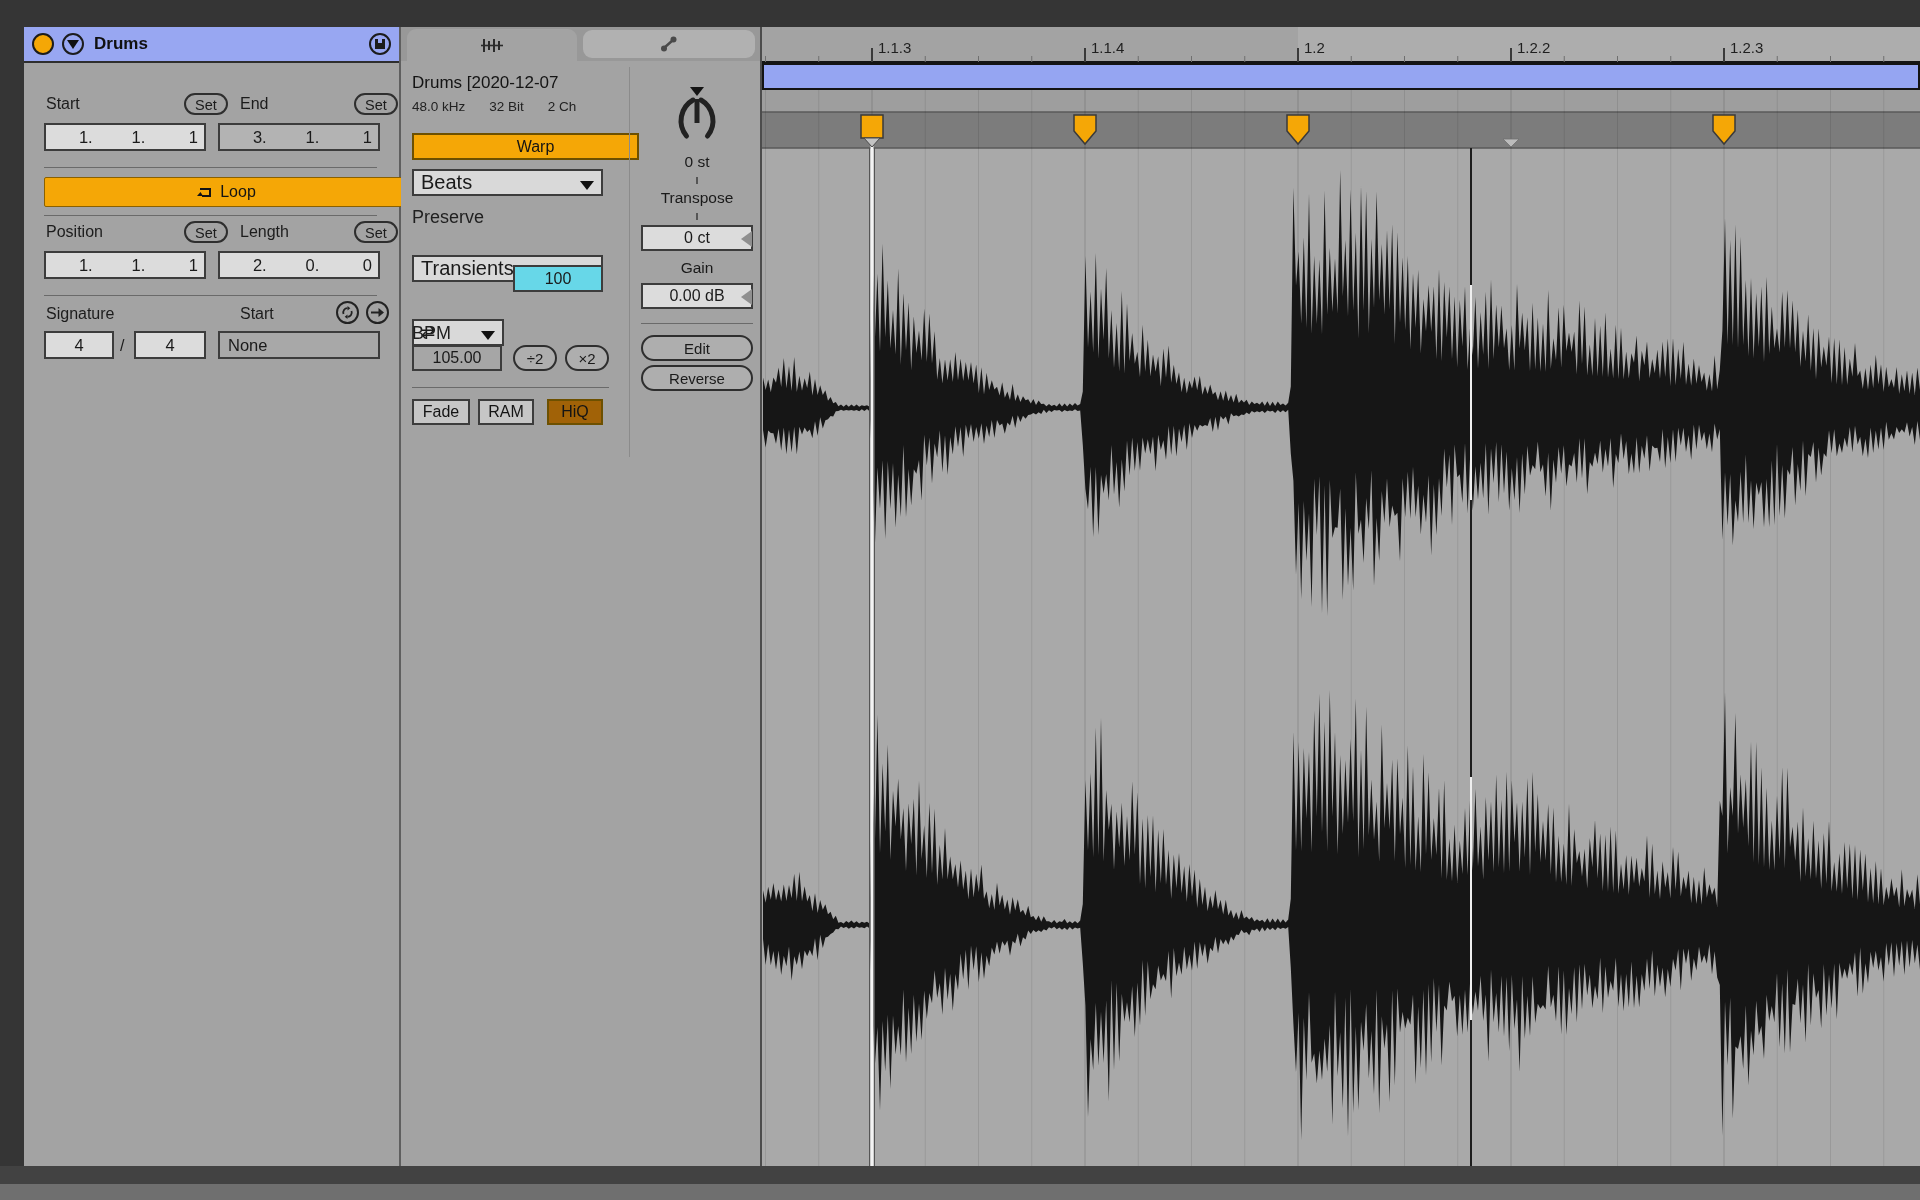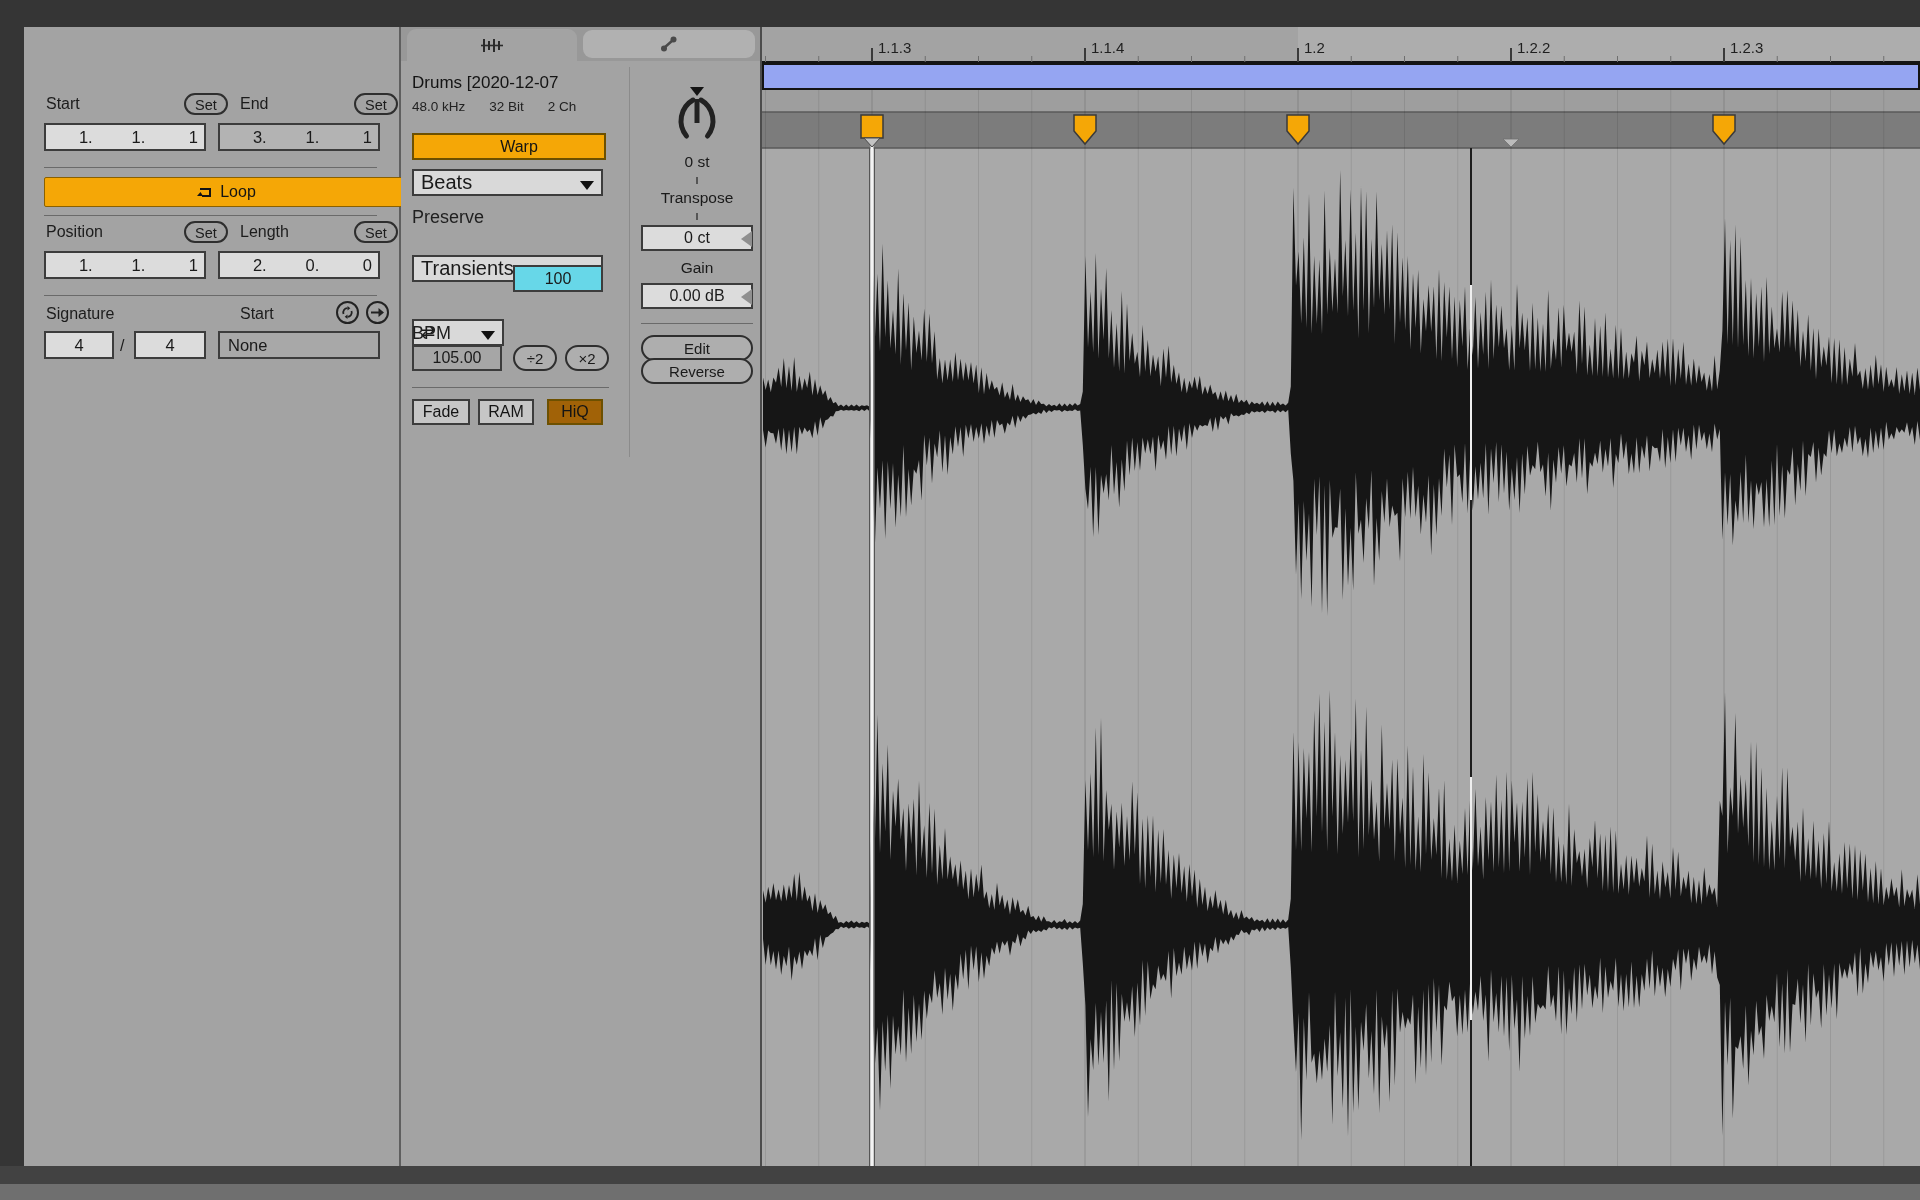--- a/index.html
+++ b/index.html
@@ -41,20 +41,30 @@
   #wave-wrap{position:absolute;left:762px;top:27px;width:1158px;height:1139px;}
   #bottom-dark{position:absolute;left:0;top:1166px;width:1920px;height:18px;background:#424242;}
   #bottom-gray{position:absolute;left:0;top:1184px;width:1920px;height:16px;background:#6f6f6f;}
 </style>
 </head>
 <body>
 
 <div id="stage">
 
   <div id="clip-panel" class="panel">
+    <div id="clip-titlebar">
+      <div class="clip-activator"></div>
+      <div class="launch-btn">
+        <div class="tri-down"></div>
+      </div>
+      <div class="clip-title">Drums</div>
+      <div class="save-btn">
+        <div class="floppy"></div>
+      </div>
+    </div>
 
     <div class="abs row-label" style="left:22px;top:68px;">Start</div>
     <div class="abs setpill" style="left:160px;top:66px;">Set</div>
     <div class="abs row-label" style="left:216px;top:68px;">End</div>
     <div class="abs setpill" style="left:330px;top:66px;">Set</div>
 
     <div class="abs field" style="left:20px;top:96px;width:162px;background:#dcdcdc;">
       <span class="seg">1.</span>
       <span class="seg">1.</span>
       <span class="seg">1</span>
@@ -144,21 +154,21 @@
       </div>
     </div>
 
     <div class="abs" style="left:11px;top:46px;width:216px;white-space:nowrap;overflow:hidden;font-size:17px;color:#141414;">Drums [2020-12-07</div>
     <div class="abs" style="left:11px;top:72px;font-size:13.5px;color:#222;display:flex;gap:24px;">
       <span>48.0 kHz</span>
       <span>32 Bit</span>
       <span>2 Ch</span>
     </div>
 
-    <div class="abs btn" style="left:11px;top:106px;width:194px;height:27px;background:#f5a706;border-color:#6d5000;padding-left:20px;">Warp</div>
+    <div class="abs btn" style="left:11px;top:106px;width:227px;height:27px;background:#f5a706;border-color:#6d5000;padding-left:20px;">Warp</div>
 
     <div class="abs dropdown" style="left:11px;top:142px;width:191px;">
       <span>Beats</span>
       <div class="dd-arrow"></div>
     </div>
 
     <div class="abs sm-label" style="left:11px;top:180px;">Preserve</div>
 
     <div class="abs dropdown" style="left:11px;top:201px;width:191px;">
       <span>Transients</span>
@@ -207,21 +217,21 @@
     </div>
     <div class="abs" style="left:232px;top:232px;width:128px;text-align:center;font-size:15.5px;">Gain</div>
     <div class="abs numfield" style="left:240px;top:256px;width:112px;height:26px;background:#dcdcdc;">
       <span>0.00 dB</span>
       <div class="slider-tri"></div>
     </div>
 
     <div class="hline" style="left:240px;right:auto;width:112px;top:296px;"></div>
 
     <div class="abs pill" style="left:240px;top:308px;width:112px;height:26px;border-radius:14px;">Edit</div>
-    <div class="abs pill" style="left:240px;top:331px;width:112px;height:26px;border-radius:14px;">Reverse</div>
+    <div class="abs pill" style="left:240px;top:338px;width:112px;height:26px;border-radius:14px;">Reverse</div>
   </div>
 
   <div id="wave-wrap">
     <svg id="wave-svg" width="1158" height="1139" viewBox="0 0 1158 1139">
         <rect x="0" y="0" width="1158" height="36" fill="#a3a3a3"></rect>
         <rect x="536" y="0" width="622" height="36" fill="#adadad"></rect>
         <rect x="0" y="36" width="1158" height="27" fill="#95a5f2" stroke="#141414" stroke-width="4"></rect>
         <rect x="0" y="63" width="1158" height="22" fill="#9e9e9e"></rect>
         <rect x="0" y="85" width="1158" height="36" fill="#7c7c7c"></rect>
         <rect x="0" y="121" width="1158" height="1018" fill="#a9a9a9"></rect>

